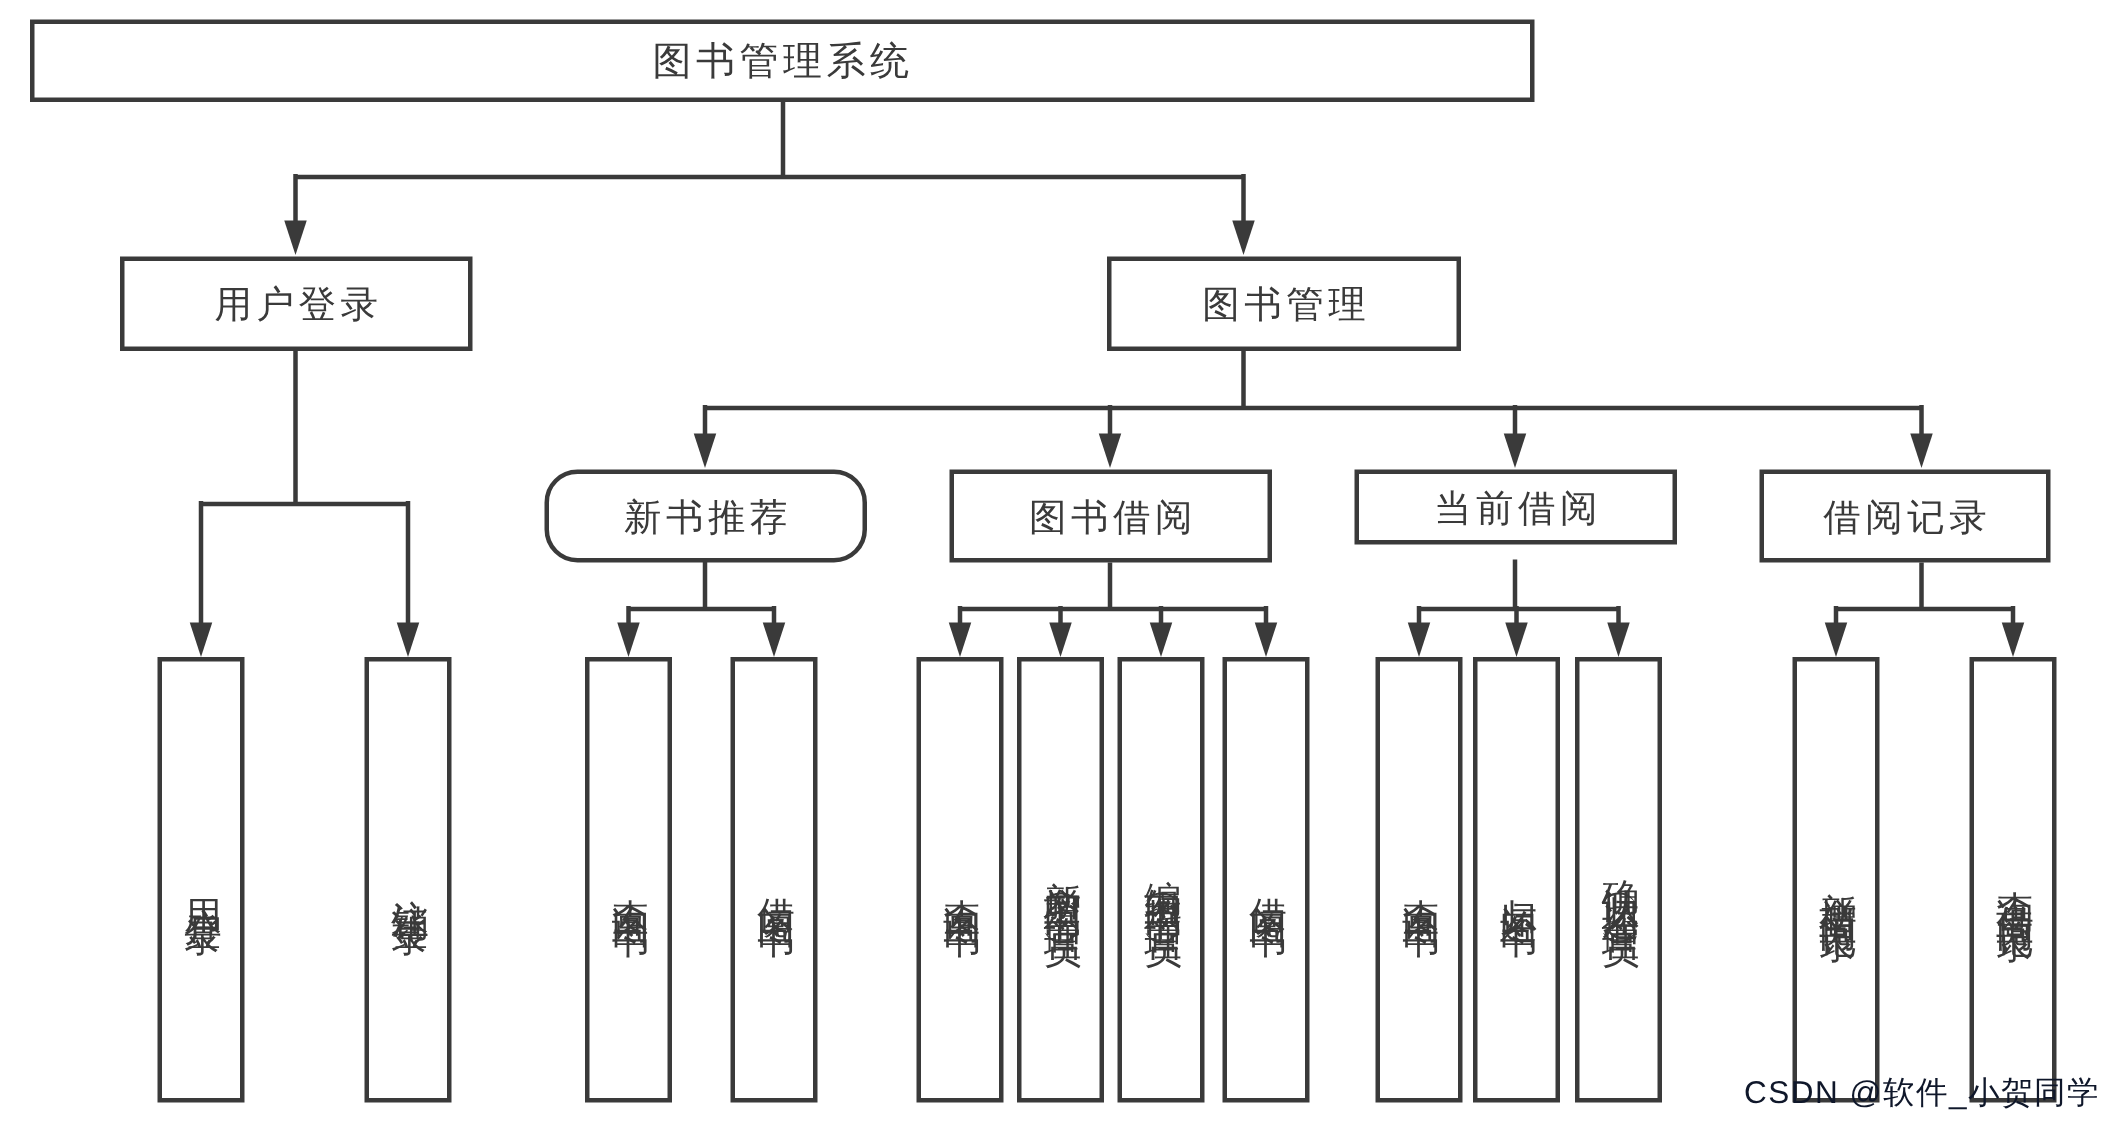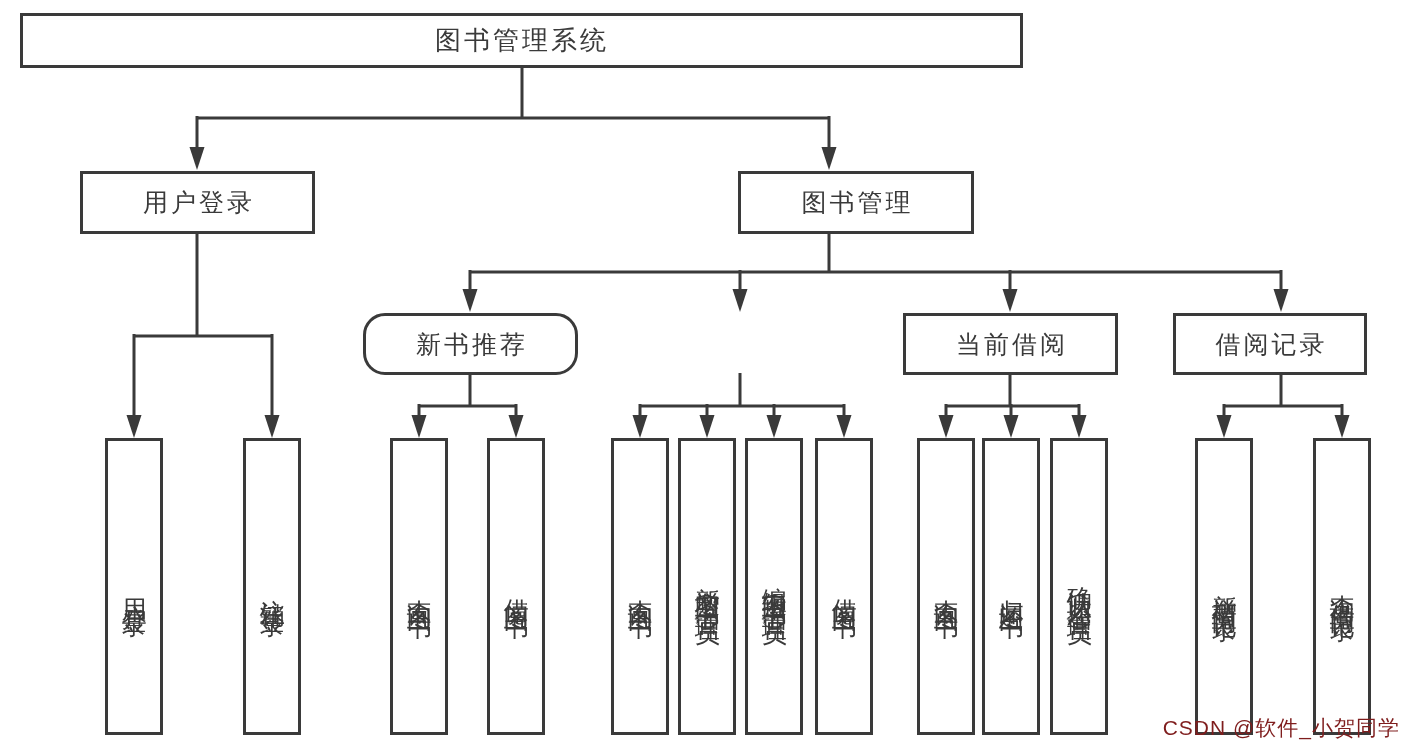--- a/index.html
+++ b/index.html
@@ -47,21 +47,21 @@
     line-height: 1.1;
     white-space: normal;
     padding-top: 5px; 
   }
   .watermark {
     position: absolute;
     top: 714px;
     right: 5px;
     font-size: 21px;
     letter-spacing: 1px;
-    color: #7f1d1d;
+    color: #0f172a;
     z-index: 3;
   }
 </style>
 </head>
 <body>
 
 <div class="canvas">
 
   <svg class="connectors" viewBox="0 0 1405 747" xmlns="http://www.w3.org/2000/svg">
     <path fill="none" stroke="#3a3a3a" stroke-width="3" d="M522 66 V118 M195.5 118 H830.5 M197 116 V149 M829 116 V149
@@ -93,21 +93,22 @@
       <polygon points="1334.5,415 1349.5,415 1342,438"></polygon>
     </g>
   </svg>
 
   <div class="node root-node" style="left:20px; top:13px; width:1003px; height:55px;">图书管理系统</div>
 
   <div class="node h-node" style="left:80px; top:171px; width:235px; height:63px;">用户登录</div>
   <div class="node h-node" style="left:711px; top:171px; width:236px; height:63px;margin-left:27px;">图书管理</div>
 
   <div class="node h-node" style="left:363px; top:313px; width:215px; height:62px;border-radius:22px;">新书推荐</div>
-  <div class="node h-node" style="left:903px; top:313px; width:215px; height:62px;">当前借阅</div>
+  <div class="node h-node" style="left:633px; top:313px; width:215px; height:62px;">图书借阅</div>
+  <div class="node h-node" style="left:903px; top:313px; width:215px; height:50px;">当前借阅</div>
   <div class="node h-node" style="left:1173px; top:313px; width:194px; height:62px;">借阅记录</div>
 
   <div class="node v-node" style="left:105px; top:438px; width:58px; height:297px;">用户登录</div>
   <div class="node v-node" style="left:243px; top:438px; width:58px; height:297px;">注销登录</div>
 
   <div class="node v-node" style="left:390px; top:438px; width:58px; height:297px;">查询图书</div>
   <div class="node v-node" style="left:487px; top:438px; width:58px; height:297px;">借阅图书</div>
 
   <div class="node v-node" style="left:611px; top:438px; width:58px; height:297px;">查询图书</div>
   <div class="node v-node" style="left:678px; top:438px; width:58px; height:297px;">新增图书（管理员）</div>

